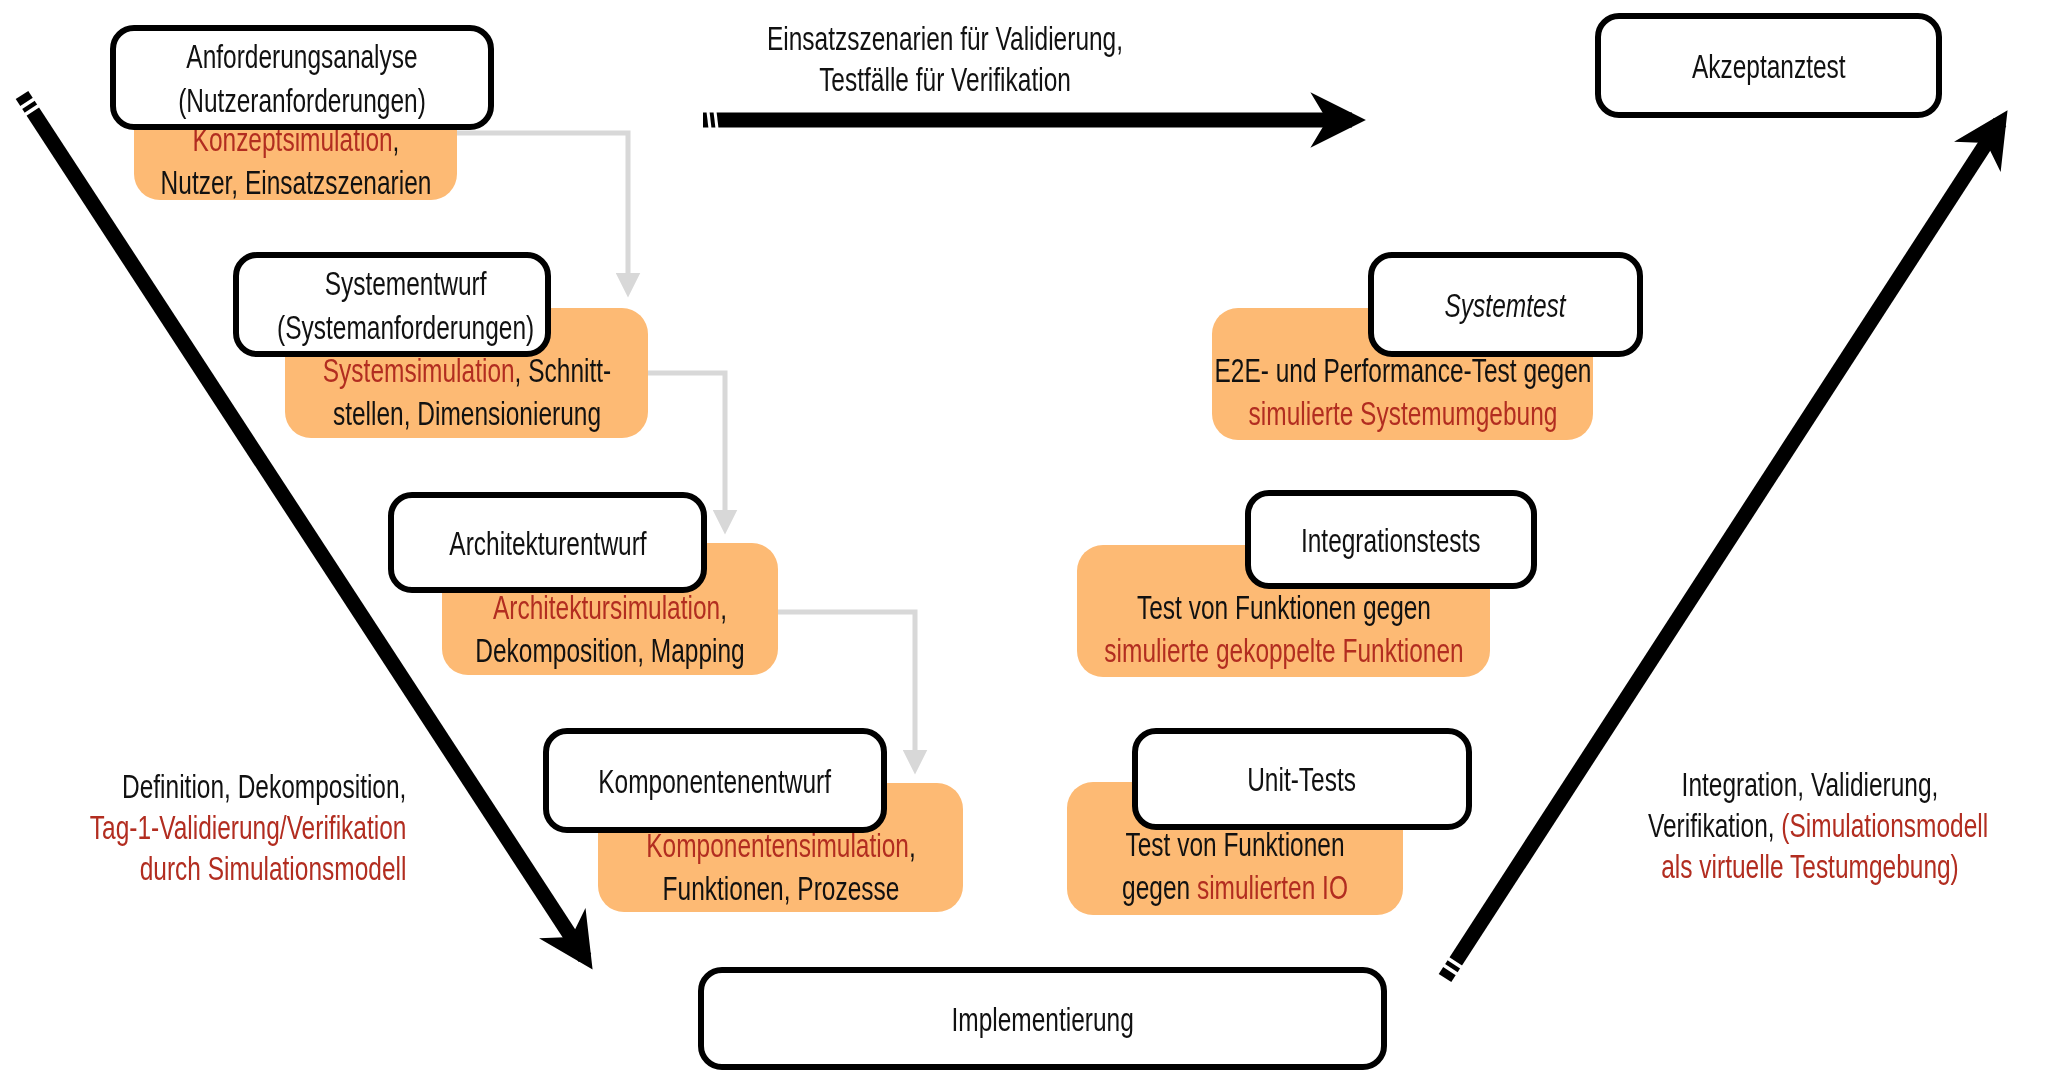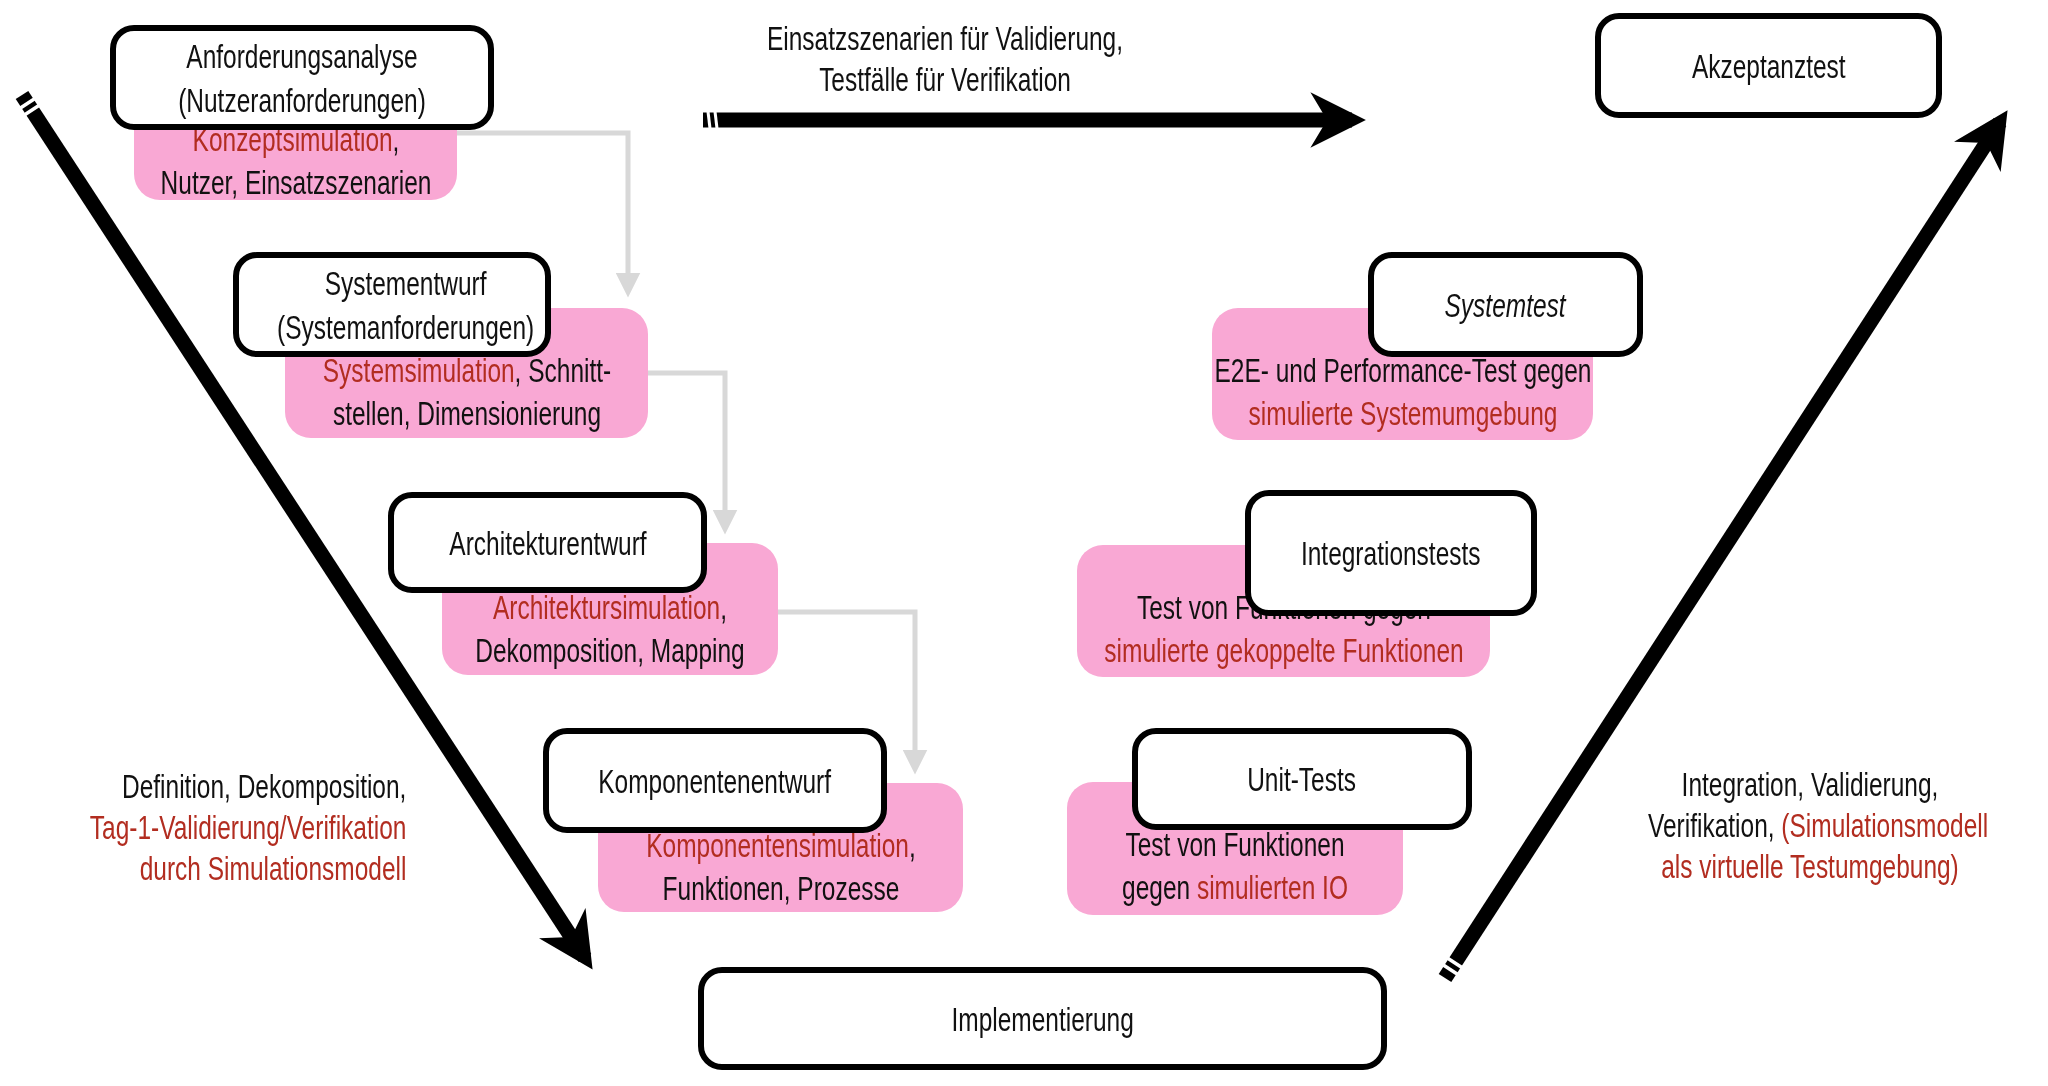--- a/index.html
+++ b/index.html
@@ -8,21 +8,21 @@
     background:#ffffff; font-family:"Liberation Sans", sans-serif; color:#111;
   }
   
   .vbox {
     position:absolute; box-sizing:border-box; background:#ffffff;
     border:6px solid #000; border-radius:24px; z-index:3;
     display:flex; align-items:center; justify-content:center; text-align:center;
   }
   .vbox .cond { transform:scaleX(0.72); white-space:nowrap; font-size:34px; line-height:44px; }
   
-  .gblock { position:absolute; background:#f9a8d4; border-radius:26px; z-index:1;text-decoration:underline; }
+  .gblock { position:absolute; background:#fdba74; border-radius:26px; z-index:1;text-decoration:underline; }
   .gtext {
     position:absolute; left:50%; transform:translateX(-50%) scaleX(0.72);
     text-align:center; white-space:nowrap; font-size:34px; line-height:43px; z-index:2;
   }
   .red { color:#B22D20; }
   
   .note { position:absolute; text-align:center; z-index:2; }
   .note .cline { white-space:nowrap; transform:scaleX(0.72); font-size:34px; line-height:41px; }
   svg.layer { position:absolute; left:0; top:0; z-index:2; pointer-events:none; }
 </style>
@@ -137,21 +137,21 @@
   </div>
 
   <div class="vbox" style="left:543px; top:728px; width:344px; height:105px;">
     <div class="cond">Komponentenentwurf</div>
   </div>
 
   <div class="vbox" style="left:1368px; top:252px; width:275px; height:105px;font-style:italic;">
     <div class="cond">Systemtest</div>
   </div>
 
-  <div class="vbox" style="left:1245px; top:490px; width:292px; height:126px;text-align:right;">
+  <div class="vbox" style="left:1245px; top:490px; width:292px; height:99px;text-align:right;">
     <div class="cond">Integrationstests</div>
   </div>
 
   <div class="vbox" style="left:1132px; top:728px; width:340px; height:102px;">
     <div class="cond">Unit-Tests</div>
   </div>
 
   <div class="vbox" style="left:698px; top:967px; width:689px; height:103px;">
     <div class="cond">Implementierung</div>
   </div>

